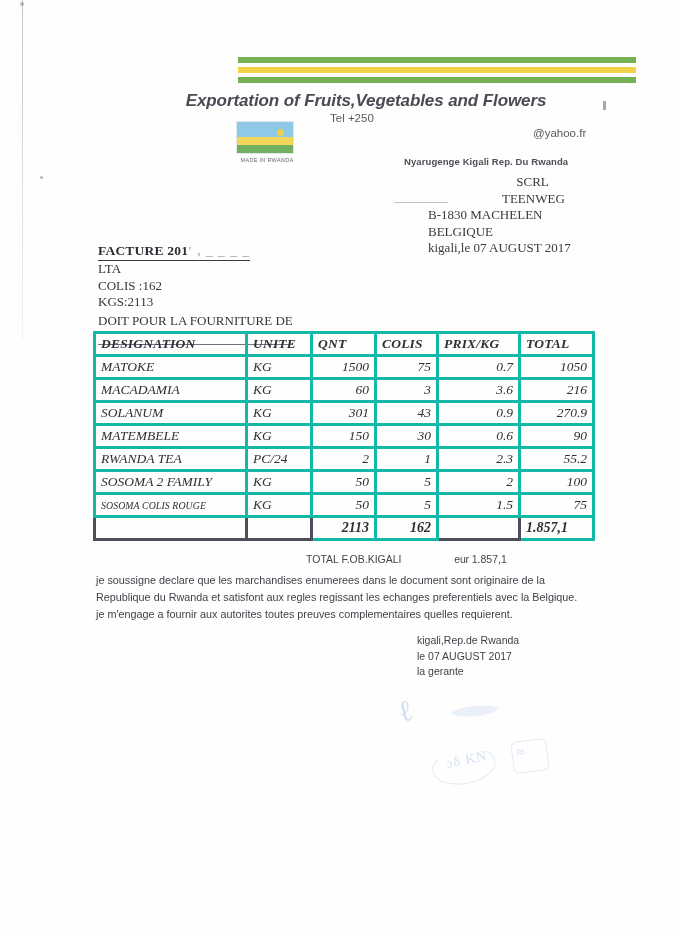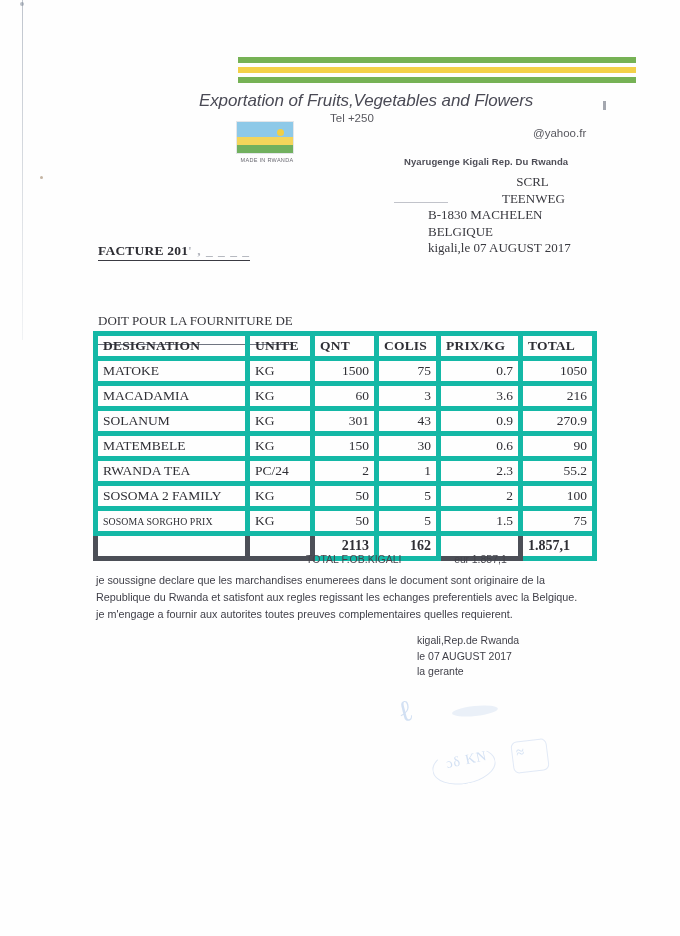--- a/index.html
+++ b/index.html
@@ -74,21 +74,21 @@
 
   .company-title {
     position: absolute;
     left: 0;
     top: 91px;
     width: 680px;
     text-align: center;
     padding-left: 52px;
     box-sizing: border-box;
     font-family: "Liberation Sans", sans-serif;
-    font-weight: normal;
+    font-weight: bold;
     font-style: italic;
     font-size: 17px;
     color: #4a4a55;
     letter-spacing: -0.1px;
   }
 
   
   .flag-wrap {
     position: absolute;
     left: 236px;
@@ -214,26 +214,27 @@
     position: absolute;
     left: 93px;
     top: 331px;
     width: 499px;
     border-collapse: collapse;
     font-size: 13.5px;
     color: #2f2f35;
     table-layout: fixed;
   }
   .invoice-table td, .invoice-table th {
-    border: 5px solid #14b8a6;
+    border: 3px solid #14b8a6;
     padding: 2px 5px;
     height: 21px;
     box-sizing: border-box;
     font-weight: normal;
     vertical-align: middle;
+    font-style: italic;
   }
   .invoice-table thead th {
     font-weight: bold;
     text-align: left;
     font-size: 13.5px;
     letter-spacing: 0.2px;
   }
   .col-desig { width: 152px; }
   .col-unite { width: 65px; }
   .col-qnt   { width: 64px; }
@@ -377,20 +378,25 @@
       <span class="fade-dash"></span>
       <span>TEENWEG</span>
     </div>
     <div>B-1830 MACHELEN</div>
     <div>BELGIQUE</div>
     <div>kigali,le 07 AUGUST 2017</div>
   </div>
 
   <div class="facture">
     <span>FACTURE 201</span><span class="faded">' , _ _ _ _</span>
+  </div>
+  <div class="meta-lines">
+    <div>LTA</div>
+    <div>COLIS :162</div>
+    <div>KGS:2113</div>
   </div>
   <div class="doit">DOIT POUR LA FOURNITURE DE</div>
 
   <table class="invoice-table">
     <colgroup>
       <col class="col-desig">
         <col class="col-unite">
         <col class="col-qnt">
       <col class="col-colis">
         <col class="col-prix">
@@ -449,21 +455,21 @@
       </tr>
       <tr>
         <td>SOSOMA 2 FAMILY</td>
         <td>KG</td>
         <td class="num">50</td>
         <td class="num">5</td>
         <td class="num">2</td>
         <td class="num">100</td>
       </tr>
       <tr>
-        <td class="desc-small">SOSOMA SORGHO PRIX</td>
+        <td class="desc-small">SOSOMA COLIS ROUGE</td>
         <td>KG</td>
         <td class="num">50</td>
         <td class="num">5</td>
         <td class="num">1.5</td>
         <td class="num">75</td>
       </tr>
       <tr class="totals-row">
         <td class="blank-cell"></td>
         <td class="blank-cell"></td>
         <td class="num">2113</td>

